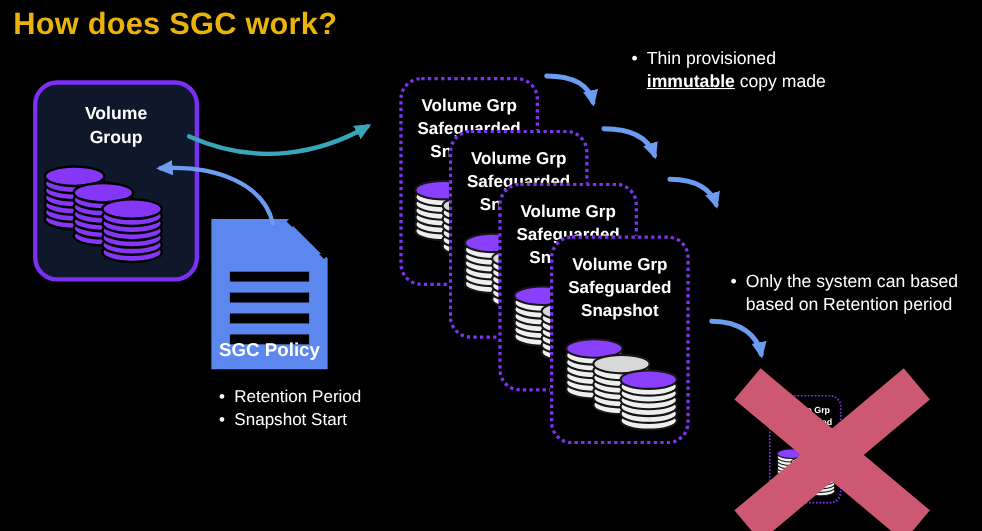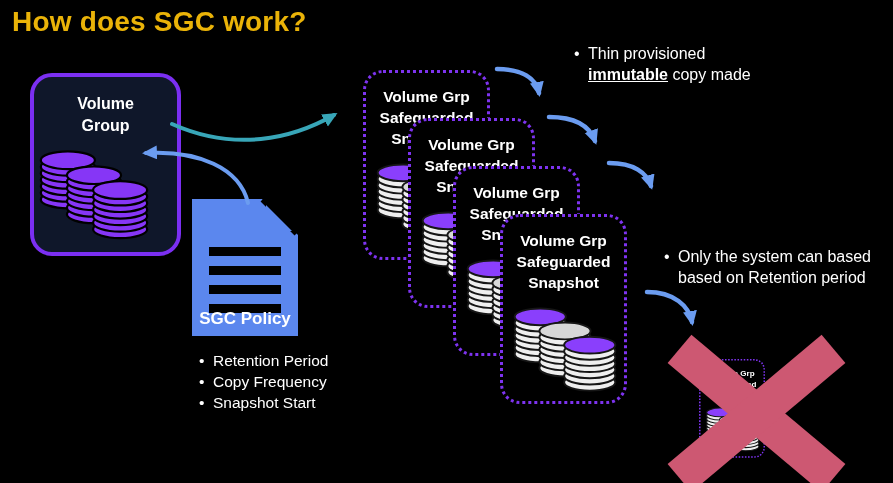--- a/index.html
+++ b/index.html
@@ -163,21 +163,20 @@
         <rect x="17" y="67" width="72" height="9"></rect>
         <rect x="17" y="86" width="72" height="9"></rect>
         <rect x="17" y="105" width="72" height="9"></rect>
       </g>
     </svg>
     <div class="doc-label">SGC Policy</div>
   </div>
 
   <div class="policy-bullets">
     <div class="row"><span class="dot">•</span><span>Retention Period</span></div>
-    <div class="row"><span class="dot">•</span><span>Copy Frequency</span></div>
     <div class="row"><span class="dot">•</span><span>Snapshot Start</span></div>
   </div>
 
   <div class="snap-box snap-1">
     <div class="snap-label">
       <span>Volume Grp</span>
       <span>Safeguarded</span>
       <span>Snapshot</span>
     </div>
     <svg class="snap-disks" viewBox="0 0 120 106">

